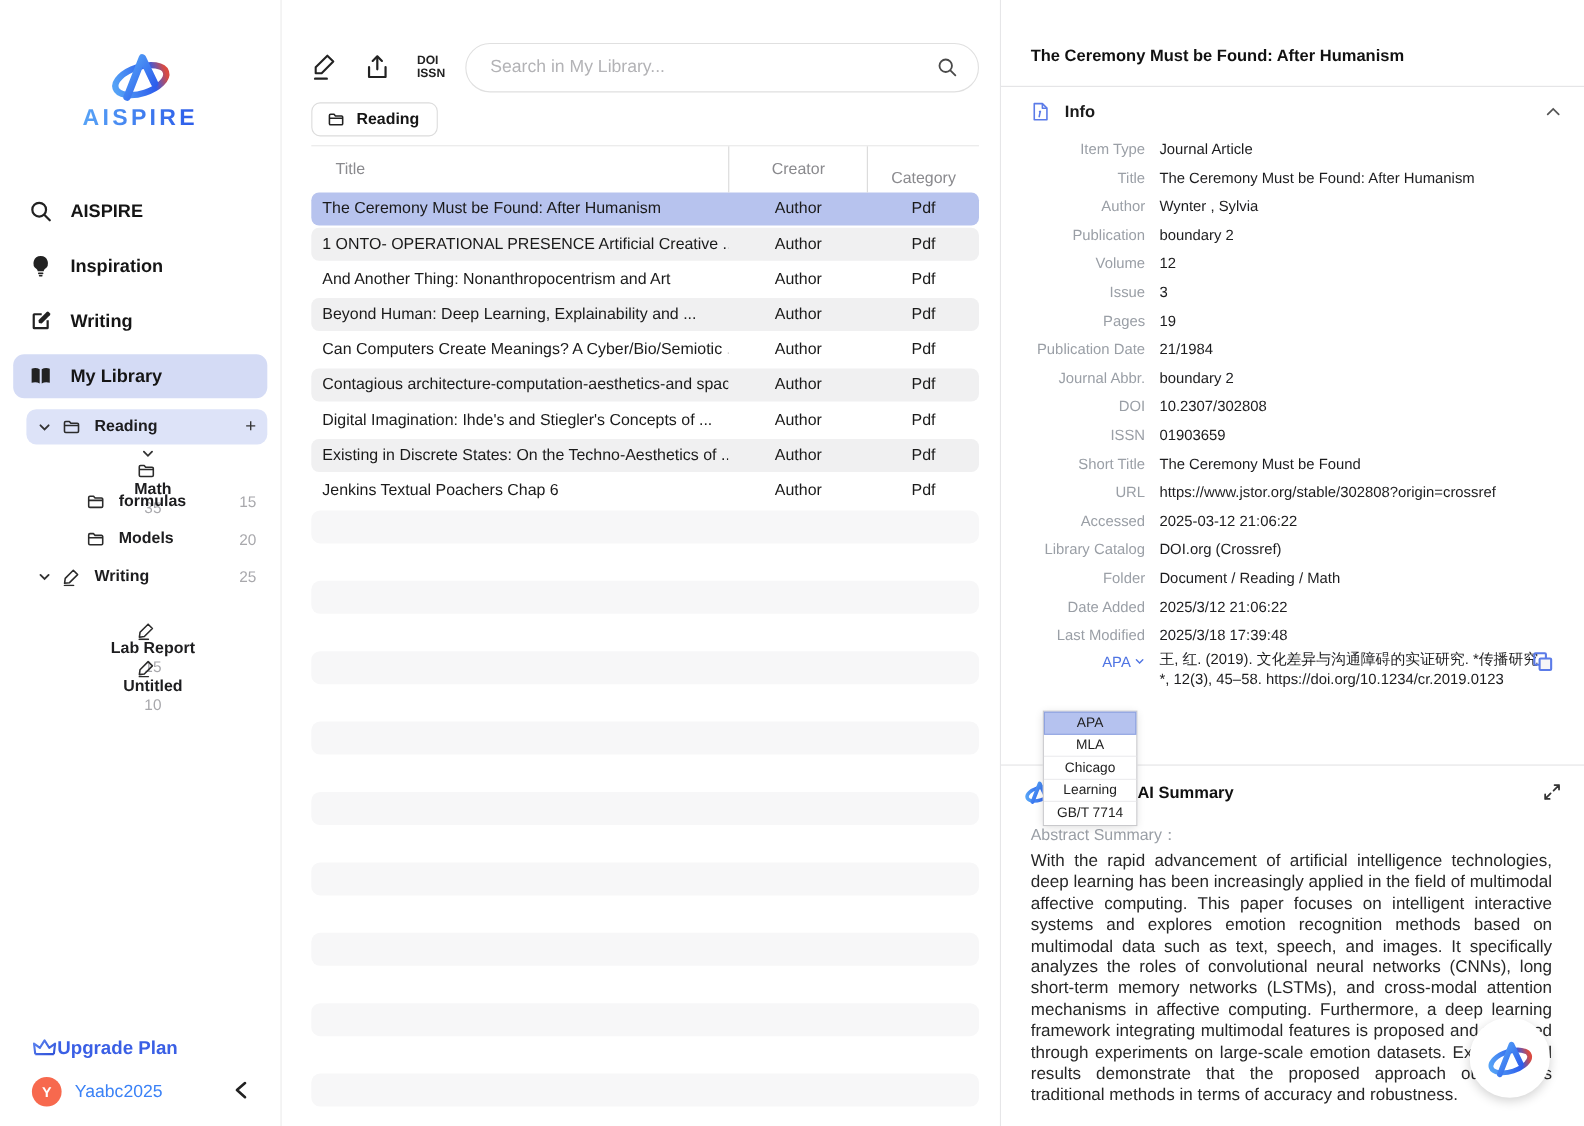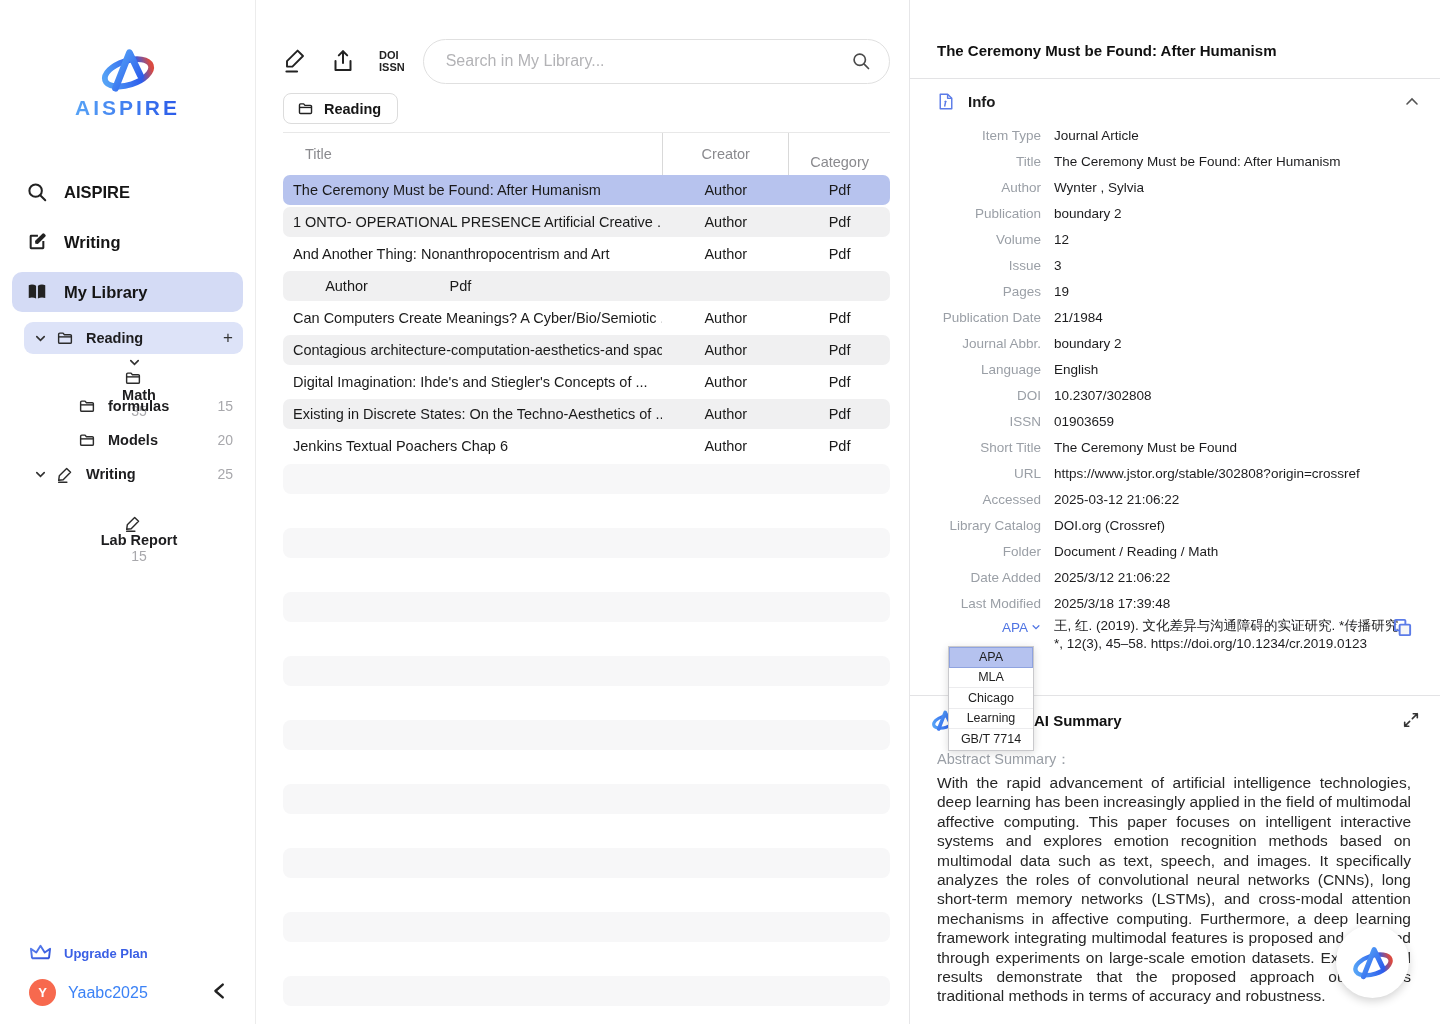--- a/index.html
+++ b/index.html
@@ -25,21 +25,21 @@
   .tree-row.selected { background:#dde3f8; }
   .tree-row .chev { width:13px; height:13px; margin-right:9px; color:#333; flex:0 0 13px; }
   .tree-row .no-chev { width:22px; flex:0 0 22px; }
   .tree-row .t-icon { width:18px; height:18px; margin-right:12px; color:#2b2b2b; flex:0 0 18px; }
   .tree-row .t-label { flex:1; }
   .tree-row .t-count { color:#a8a8ac; font-weight:400; font-size:14px; }
   .tree-row .t-plus { color:#333; font-size:17px; font-weight:400; }
   .ind-1 { margin-left:35px;flex-direction:column; }
   .ind-2 { margin-left:46px; }
   .sidebar-bottom { position:absolute; left:0; bottom:0; width:100%; padding:0 0 18px 29px; }
-  .upgrade { display:flex; align-items:center; gap:12px; color:#3a5fe5; font-size:13px; font-weight:700; cursor:pointer; }
+  .upgrade { display:flex; align-items:center; color:#3a5fe5; font-size:17px; font-weight:700; cursor:pointer; }
   .upgrade svg { width:23px; height:20px; }
   .user { display:flex; align-items:center; gap:12px; margin-top:16px; }
   .avatar { width:27px; height:27px; border-radius:50%; background:#f7694e; color:#fff; font-size:13px;
             font-weight:700; display:flex; align-items:center; justify-content:center; }
   .user-name { color:#3b82f6; font-size:16px; }
   .collapse-btn { position:absolute; right:24px; bottom:22px; width:22px; height:22px; color:#222; cursor:pointer; }
 
   
   .middle { position:relative; width:654px; flex:0 0 654px; height:100%; padding:0 19px 0 27px; border-right:1px solid #e6e6e8; }
   .toolbar { display:flex; align-items:center; margin-top:38px; height:46px; }
@@ -146,20 +146,28 @@
     <nav class="nav">
       <div class="nav-item">
         <svg viewBox="0 0 24 24" fill="none" stroke="currentColor" stroke-width="2.2">
           <circle cx="10.5" cy="10.5" r="6.8"></circle>
             <line x1="15.8" y1="15.8" x2="21" y2="21" stroke-linecap="round"></line>
         </svg>
         <span>AISPIRE</span>
       </div>
       <div class="nav-item">
         <svg viewBox="0 0 24 24" fill="currentColor">
+          <path d="M12 1.8a7.2 7.2 0 0 0-4.1 13.1c.7.5 1.1 1.3 1.1 2.1h6c0-.8.4-1.6 1.1-2.1A7.2 7.2 0 0 0 12 1.8z"></path>
+          <rect x="9.3" y="18.2" width="5.4" height="1.7" rx="0.85"></rect>
+          <rect x="10.1" y="20.8" width="3.8" height="1.5" rx="0.75"></rect>
+        </svg>
+        <span>Inspiration</span>
+      </div>
+      <div class="nav-item">
+        <svg viewBox="0 0 24 24" fill="currentColor">
           <path d="M4 5.6A1.6 1.6 0 0 1 5.6 4H13v2.2H6.2v11.6h11.6V11H20v7.4a1.6 1.6 0 0 1-1.6 1.6H5.6A1.6 1.6 0 0 1 4 18.4z"></path>
           <path d="M10.2 13.9l-.4-2.9L17.9 2.9a1.5 1.5 0 0 1 2.1 0l1.1 1.1a1.5 1.5 0 0 1 0 2.1l-8.1 8.1z"></path>
         </svg>
         <span>Writing</span>
       </div>
       <div class="nav-item active">
         <svg viewBox="0 0 24 24" fill="currentColor">
           <path d="M3 4.6c2.6-1 5.6-.9 8 .5v14.1c-2.4-1.4-5.4-1.5-8-.6z"></path>
           <path d="M21 4.6c-2.6-1-5.6-.9-8 .5v14.1c2.4-1.4 5.4-1.5 8-.6z"></path>
         </svg>
@@ -220,20 +228,29 @@
         <span class="t-count">25</span>
       </div>
       <div class="tree-row ind-1">
         <span class="no-chev"></span>
         <svg class="t-icon" viewBox="0 0 24 24" fill="none" stroke="currentColor" stroke-width="1.9" stroke-linejoin="round">
             <path d="M14.2 4.6l5.2 5.2L9.6 19.6 3.6 20.4l.8-6z"></path>
             <path d="M3.5 23h11" stroke-linecap="round"></path>
           </svg>
         <span class="t-label">Lab Report</span>
         <span class="t-count">15</span>
+      </div>
+      <div class="tree-row ind-1">
+        <span class="no-chev"></span>
+        <svg class="t-icon" viewBox="0 0 24 24" fill="none" stroke="currentColor" stroke-width="1.9" stroke-linejoin="round">
+            <path d="M14.2 4.6l5.2 5.2L9.6 19.6 3.6 20.4l.8-6z"></path>
+            <path d="M3.5 23h11" stroke-linecap="round"></path>
+          </svg>
+        <span class="t-label">Untitled</span>
+        <span class="t-count">10</span>
       </div>
     </div>
 
     <div class="sidebar-bottom">
       <div class="upgrade">
         <svg viewBox="0 0 24 20" fill="none" stroke="url(#lgCrown)" stroke-width="2" stroke-linejoin="round">
           <path d="M3.2 15.5h17.6M3.2 15.5L2 5.5l5.6 4L12 2.5l4.4 7 5.6-4-1.2 10"></path>
         </svg>
         <span>Upgrade Plan</span>
       </div>
@@ -297,20 +314,21 @@
         <div class="c-title">1 ONTO- OPERATIONAL PRESENCE Artificial Creative ...</div>
         <div class="c-creator">Author</div>
         <div class="c-category">Pdf</div>
       </div>
       <div class="trow">
         <div class="c-title">And Another Thing: Nonanthropocentrism and Art</div>
         <div class="c-creator">Author</div>
         <div class="c-category">Pdf</div>
       </div>
       <div class="trow shade">
+        <div class="c-title">Beyond Human: Deep Learning, Explainability and ...</div>
         <div class="c-creator">Author</div>
         <div class="c-category">Pdf</div>
       </div>
       <div class="trow">
         <div class="c-title">Can Computers Create Meanings? A Cyber/Bio/Semiotic ...</div>
         <div class="c-creator">Author</div>
         <div class="c-category">Pdf</div>
       </div>
       <div class="trow shade">
         <div class="c-title">Contagious architecture-computation-aesthetics-and space</div>
@@ -393,24 +411,20 @@
           <span class="f-label">Pages</span>
           <span class="f-value">19</span>
         </div>
       <div class="field">
           <span class="f-label">Publication Date</span>
           <span class="f-value">21/1984</span>
         </div>
       <div class="field">
           <span class="f-label">Journal Abbr.</span>
           <span class="f-value">boundary 2</span>
-        </div>
-      <div class="field">
-          <span class="f-label">Language</span>
-          <span class="f-value">English</span>
         </div>
       <div class="field">
           <span class="f-label">DOI</span>
           <span class="f-value">10.2307/302808</span>
         </div>
       <div class="field">
           <span class="f-label">ISSN</span>
           <span class="f-value">01903659</span>
         </div>
       <div class="field">

